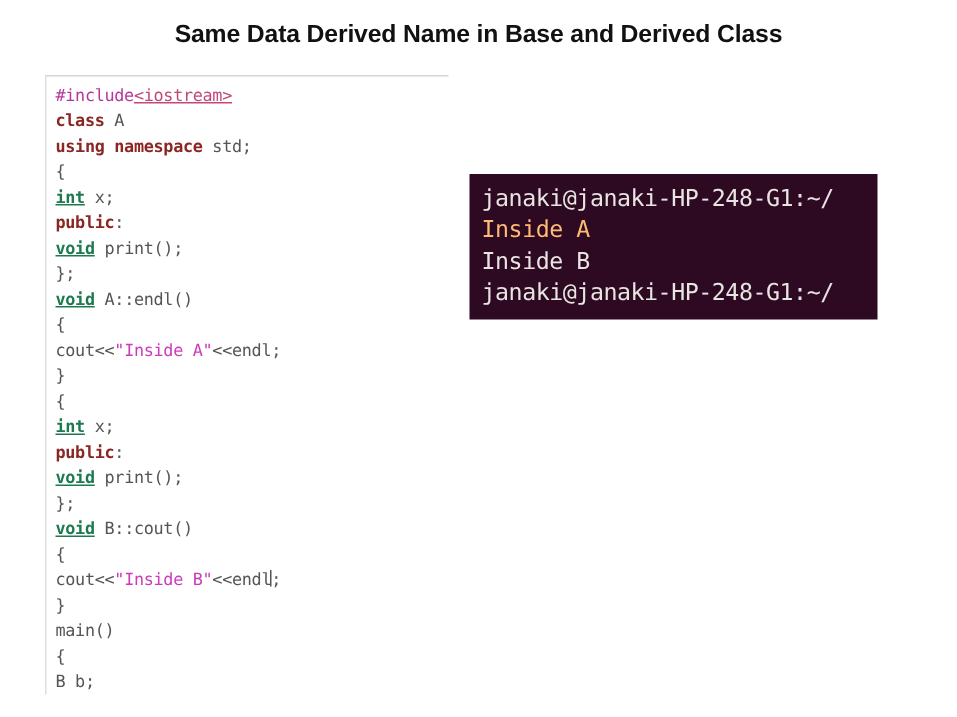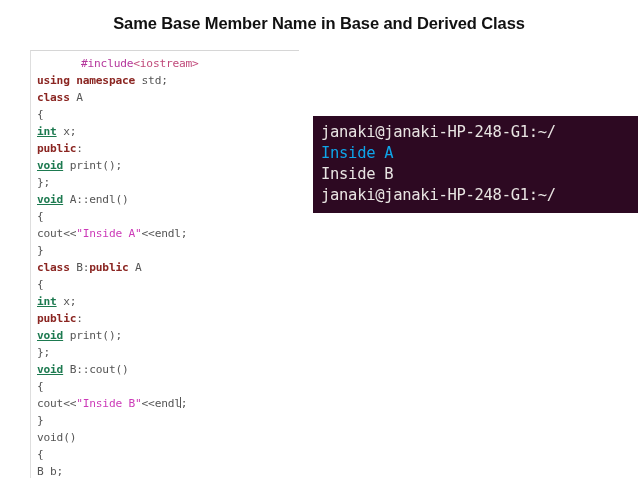--- a/index.html
+++ b/index.html
@@ -44,88 +44,87 @@
   }
   .code-line {
     font-family: "DejaVu Sans Mono", "Liberation Mono", monospace;
     font-size: 11.2px;
     line-height: 17px;
     height: 17px;
     color: #555555;
     white-space: pre;
     letter-spacing: -0.2px;
   }
-  .tok-pre   { color: #b5379c; margin-left: 44px; }            
-  .tok-inc   { color: #c0497a; }            
+  .tok-pre   { color: #b5379c; }            
+  .tok-inc   { color: #c0497a; text-decoration: underline; }            
   .tok-kw    { color: #8b2622; font-weight: bold; }  
   .tok-type  { color: #1d7a50; font-weight: bold; text-decoration: underline; }  
   .tok-str   { color: #cc3bb8; }            
   .tok-plain { color: #555555; }
   .caret {
     display: inline-block;
     width: 1px;
     height: 11px;
     background: #555555;
     vertical-align: -1px;
     margin: 0 -0.5px;
   }
 
   
   #terminal {
     position: absolute;
     left: 313px;
     top: 116px;
-    width: 326px;
+    width: 272px;
     height: 97px;
     background: #2d0922;
     padding: 6px 12px 6px 8px;
     box-sizing: border-box;
     overflow: hidden;
   }
   .term-line {
     font-family: "DejaVu Sans Mono", "Liberation Mono", monospace;
     font-size: 15.5px;
     line-height: 21px;
     height: 21px;
     color: #e8e4e2;
     white-space: pre;
     letter-spacing: -0.3px;
   }
 </style>
 </head>
 <body>
 
-<div id="slide-title">Same Base Member Name in Base and Derived Class</div>
+<div id="slide-title">Same Data Derived Name in Base and Derived Class</div>
 
 <div id="code-block">
     <div class="code-line"><span class="tok-pre">#include</span><span class="tok-inc">&lt;iostream&gt;</span></div>
+    <div class="code-line"><span class="tok-kw">class</span><span class="tok-plain"> A</span></div>
     <div class="code-line"><span class="tok-kw">using namespace</span><span class="tok-plain"> std;</span></div>
-    <div class="code-line"><span class="tok-kw">class</span><span class="tok-plain"> A</span></div>
     <div class="code-line"><span class="tok-plain">{</span></div>
     <div class="code-line"><span class="tok-type">int</span><span class="tok-plain"> x;</span></div>
     <div class="code-line"><span class="tok-kw">public</span><span class="tok-plain">:</span></div>
     <div class="code-line"><span class="tok-type">void</span><span class="tok-plain"> print();</span></div>
     <div class="code-line"><span class="tok-plain">};</span></div>
     <div class="code-line"><span class="tok-type">void</span><span class="tok-plain"> A::endl()</span></div>
     <div class="code-line"><span class="tok-plain">{</span></div>
     <div class="code-line"><span class="tok-plain">cout&lt;&lt;</span><span class="tok-str">"Inside A"</span><span class="tok-plain">&lt;&lt;endl;</span></div>
     <div class="code-line"><span class="tok-plain">}</span></div>
-    <div class="code-line"><span class="tok-kw">class</span><span class="tok-plain"> B:</span><span class="tok-kw">public</span><span class="tok-plain"> A</span></div>
     <div class="code-line"><span class="tok-plain">{</span></div>
     <div class="code-line"><span class="tok-type">int</span><span class="tok-plain"> x;</span></div>
     <div class="code-line"><span class="tok-kw">public</span><span class="tok-plain">:</span></div>
     <div class="code-line"><span class="tok-type">void</span><span class="tok-plain"> print();</span></div>
     <div class="code-line"><span class="tok-plain">};</span></div>
     <div class="code-line"><span class="tok-type">void</span><span class="tok-plain"> B::cout()</span></div>
     <div class="code-line"><span class="tok-plain">{</span></div>
     <div class="code-line"><span class="tok-plain">cout&lt;&lt;</span><span class="tok-str">"Inside B"</span><span class="tok-plain">&lt;&lt;endl</span><span class="caret"></span><span class="tok-plain">;</span></div>
     <div class="code-line"><span class="tok-plain">}</span></div>
-    <div class="code-line"><span class="tok-plain">void()</span></div>
+    <div class="code-line"><span class="tok-plain">main()</span></div>
     <div class="code-line"><span class="tok-plain">{</span></div>
     <div class="code-line"><span class="tok-plain">B b;</span></div>
   </div>
 
 <div id="terminal" style="background: rgb(45, 9, 34);">
     <div class="term-line" style="color: rgb(232, 228, 226);">janaki@janaki-HP-248-G1:~/</div>
-    <div class="term-line" style="color: #0ea5e9;">Inside A</div>
+    <div class="term-line" style="color: #fdba74;">Inside A</div>
     <div class="term-line" style="color: rgb(232, 228, 226);">Inside B</div>
     <div class="term-line" style="color: rgb(232, 228, 226);">janaki@janaki-HP-248-G1:~/</div>
   </div>
 
 </body></html>

